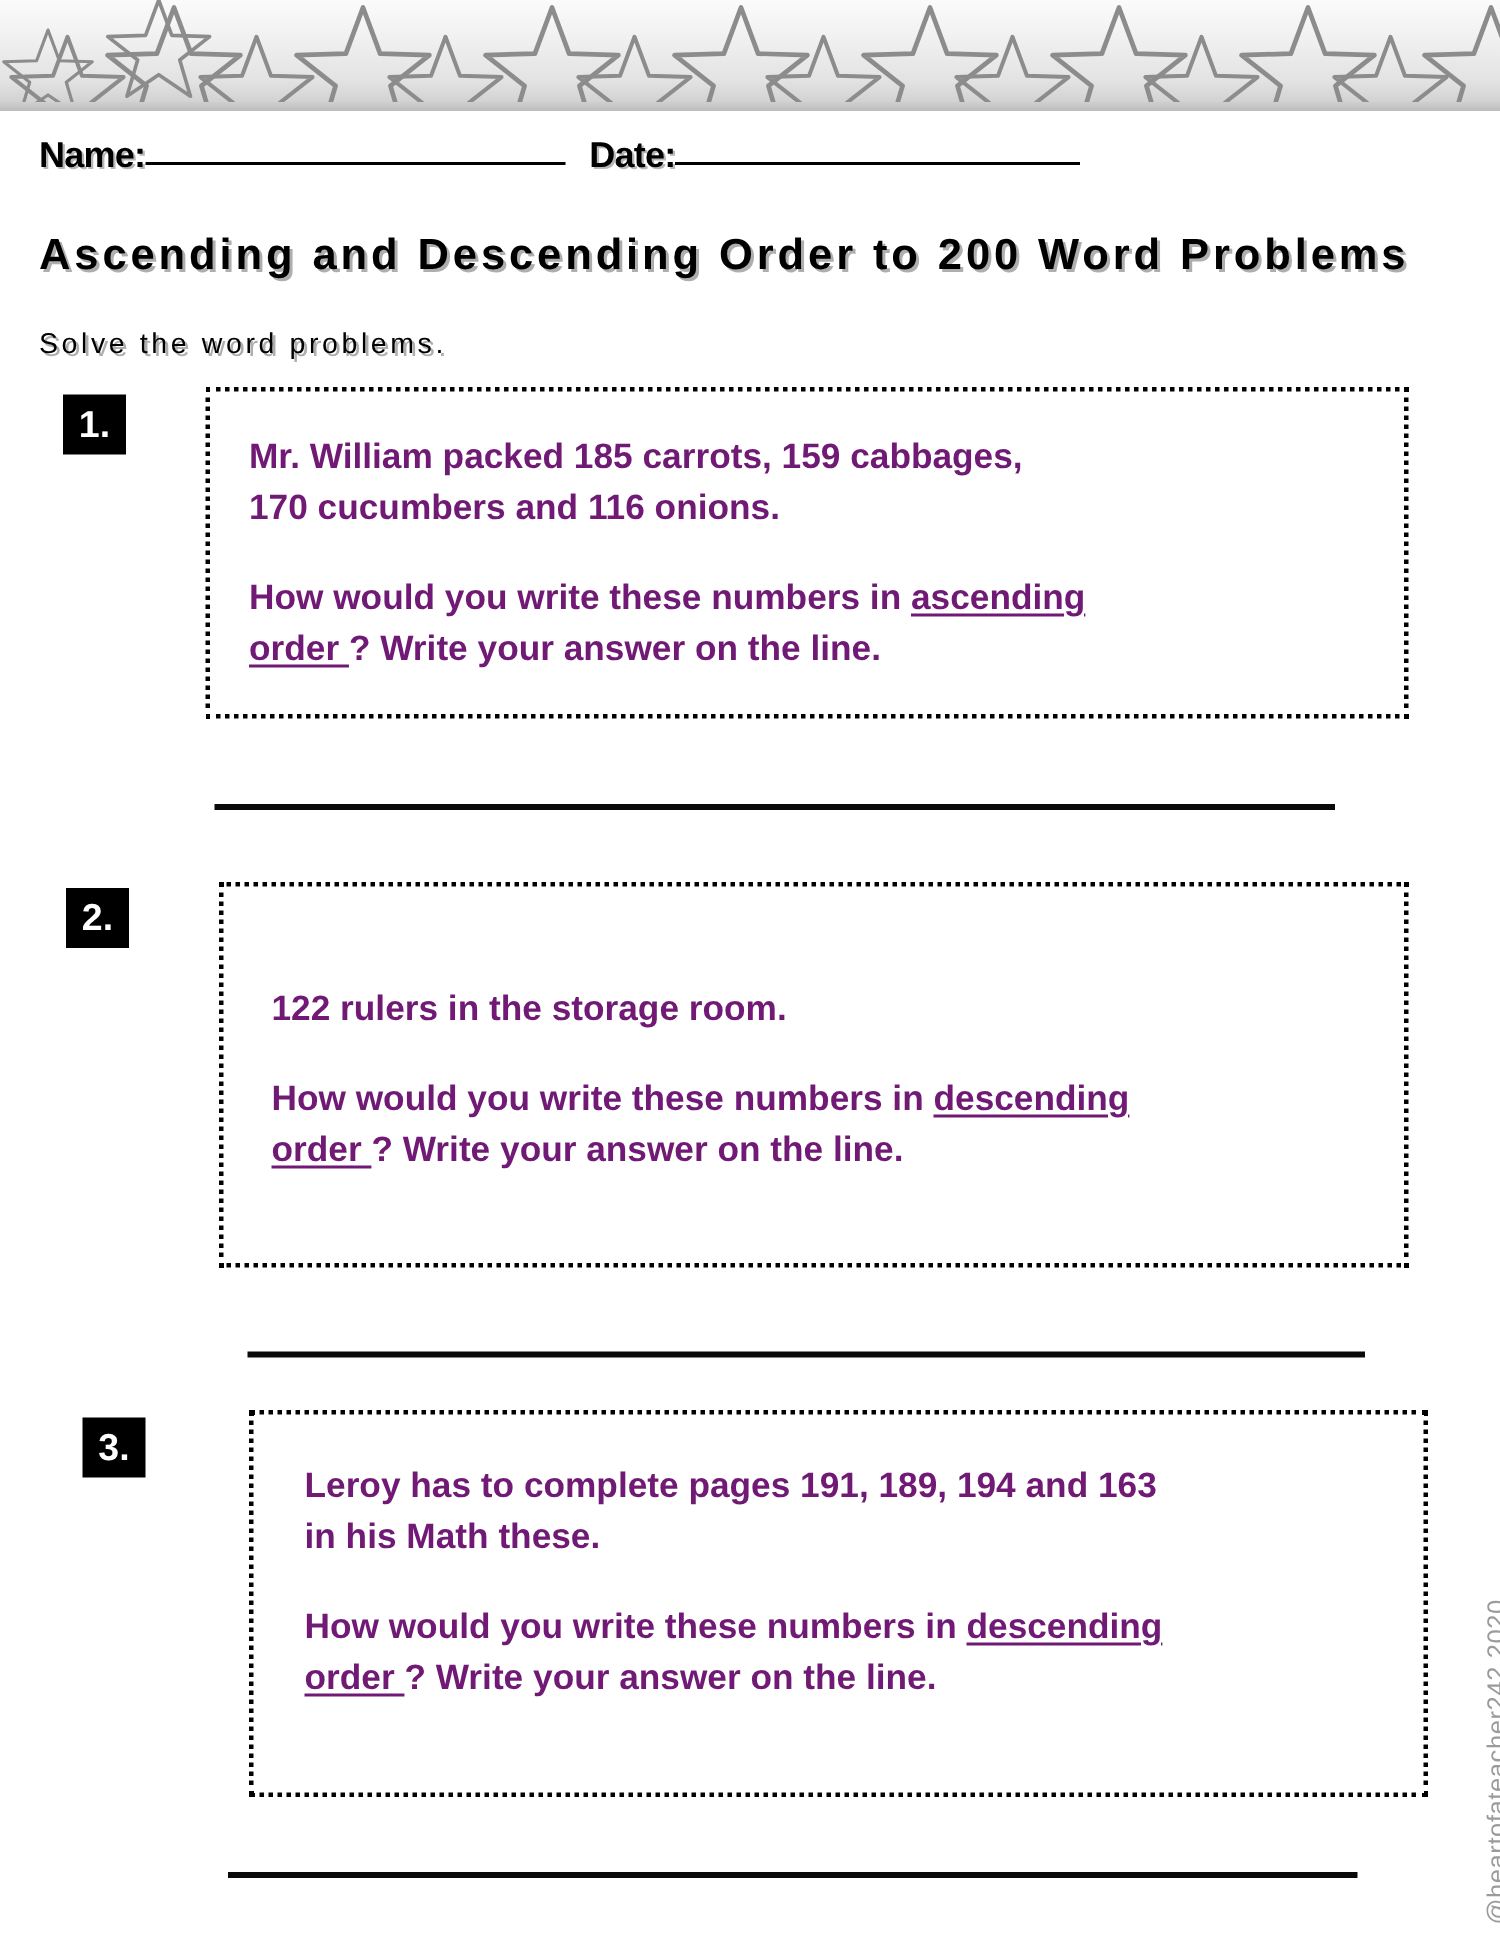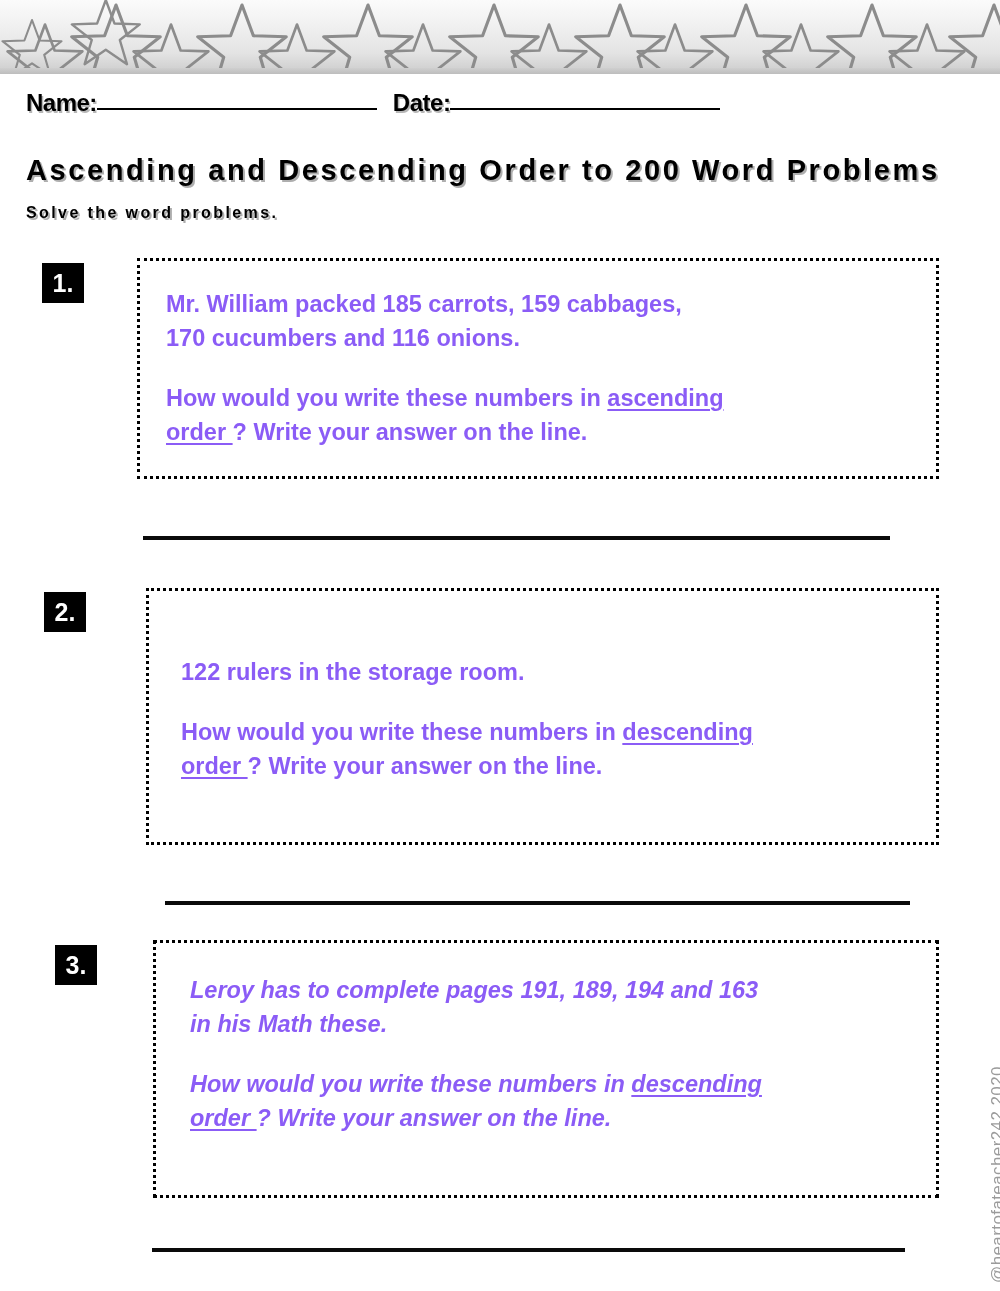--- a/index.html
+++ b/index.html
@@ -81,23 +81,23 @@
     top: 154px;
     font-weight: bold;
     font-size: 29px;
     letter-spacing: 2.6px;
     white-space: nowrap;
     text-shadow: 2px 2px 0 rgba(165,165,165,0.9);
   }
   .worksheet-subtitle {
     position: absolute;
     left: 26px;
-    top: 204px;
-    font-weight: bold;
-    font-size: 16px;
+    top: 219px;
+    font-weight: normal;
+    font-size: 19px;
     letter-spacing: 2.4px;
     white-space: nowrap;
     text-shadow: 2px 2px 0 rgba(165,165,165,0.9);
   }
 
   
   .problem {
     position: absolute;
   }
   .badge {
@@ -115,21 +115,21 @@
   .qbox {
     position: absolute;
     border: 3px dotted #000000;
     background: #ffffff;
     box-sizing: border-box;
   }
   .qtext {
     font-weight: bold;
     font-size: 23.5px;
     line-height: 34px;
-    color: #8b5cf6;
+    color: #701a75;
   }
   .qtext .para-gap {
     display: block;
     height: 26px;
   }
   .qtext u {
     text-decoration: underline;
     text-decoration-thickness: 2px;
     text-underline-offset: 3px;
     margin-top: 32px;
@@ -246,21 +246,21 @@
       <span>122 rulers in the storage room.</span>
       <span class="para-gap"></span>
       <span>How would you write these numbers in </span><u>descending</u><br><u>order </u><span>? Write your answer on the line.</span>
     </div>
   </div>
   <div class="answer-line" style="left:165px; top:901px; width:745px;"></div>
 </div>
 
 <div class="problem">
   <div class="badge" style="left:55px; top:945px;">3.</div>
-  <div class="qbox" style="left:153px; top:940px; width:786px; height:258px;font-style:italic;">
+  <div class="qbox" style="left:166px; top:940px; width:786px; height:258px;">
     <div class="qtext" style="margin:30px 0 0 34px;">
       <span>Leroy has to complete pages 191, 189, 194 and 163</span><br>
       <span>in his Math these.</span>
       <span class="para-gap"></span>
       <span>How would you write these numbers in </span><u>descending</u><br><u>order </u><span>? Write your answer on the line.</span>
     </div>
   </div>
   <div class="answer-line" style="left:152px; top:1248px; width:753px;"></div>
 </div>
 

